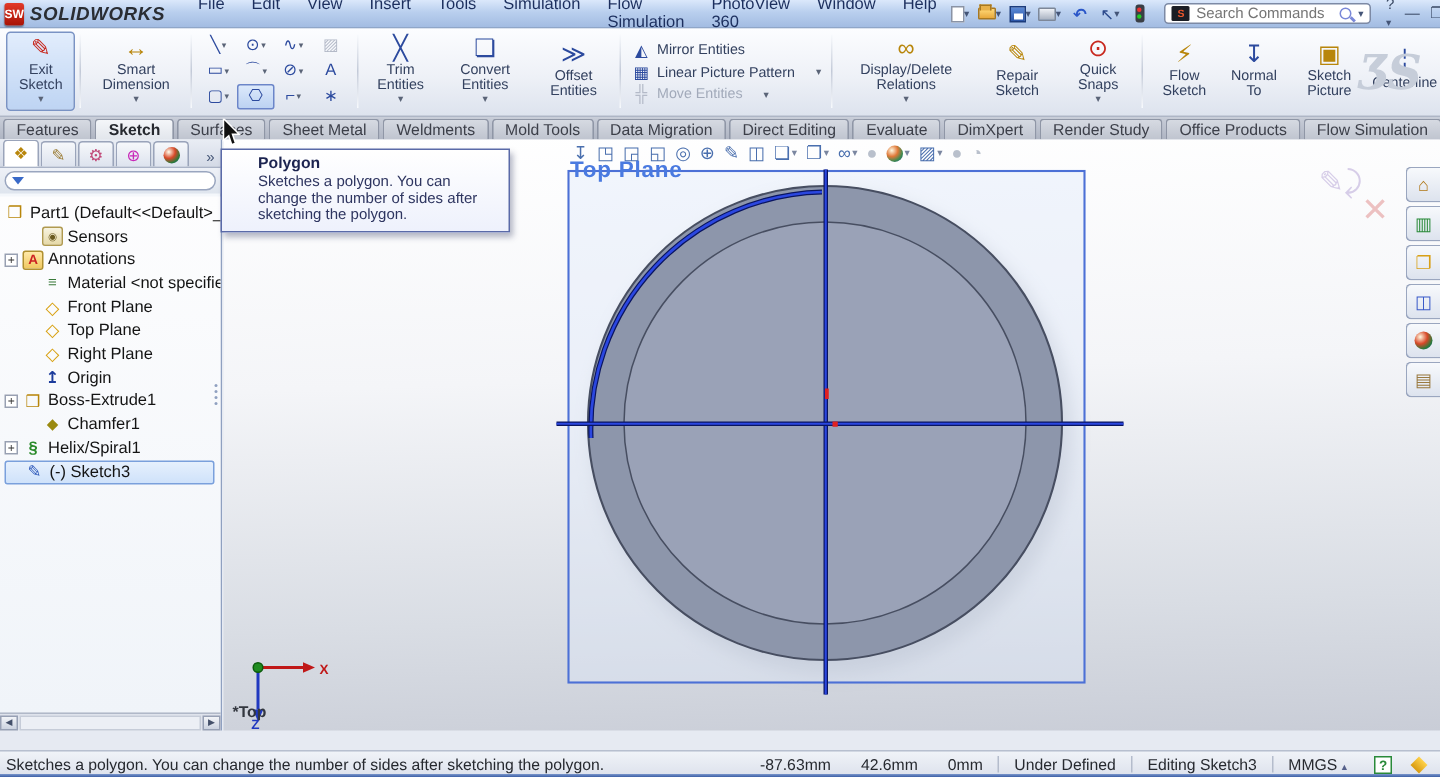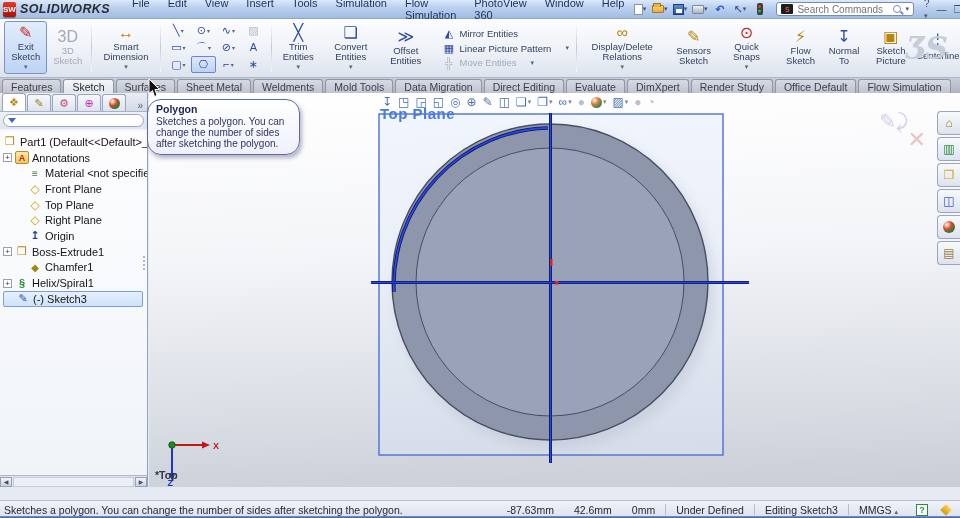--- a/index.html
+++ b/index.html
@@ -66,21 +66,21 @@
   .redish{color:#c8281e !important;}
   .dslogo{position:absolute;right:14px;top:10px;font-family:"DejaVu Serif","Liberation Serif",serif;
     font-style:italic;font-weight:bold;font-size:32px;color:#c6cdd9;letter-spacing:-2px;}
 
   
   .tabbar{position:absolute;left:0;top:78px;width:100%;height:15px;
     background:linear-gradient(#c9ced9,#aeb4c2);display:flex;align-items:flex-end;font-size:10.5px;color:#3c3f49;padding-left:2px;}
   .ctab{height:14px;display:flex;align-items:center;padding:0 8px;margin-right:2px;
     border:1px solid #8f96a6;border-bottom:none;border-radius:3px 3px 0 0;
     background:linear-gradient(#d6dae2,#bfc4cf);white-space:nowrap;}
-  .ctab.active{background:linear-gradient(#f4f6f9,#e2e6ec);font-weight:normal;color:#26292f;}
+  .ctab.active{background:linear-gradient(#f4f6f9,#e2e6ec);font-weight:bold;color:#26292f;}
 
   
   .main{position:absolute;left:0;top:93px;width:100%;height:394px;}
 
   
   .panel{position:absolute;left:0;top:0;width:148px;height:100%;background:#f4f7fb;border-right:1px solid #8fa0c0;}
   .ptabs{display:flex;align-items:flex-end;height:19px;background:linear-gradient(#e9edf4,#d4dae6);border-bottom:1px solid #aab3c6;padding:1px 2px 0 2px;gap:1px;}
   .ptab{width:24px;height:17px;border:1px solid #9aa4ba;border-bottom:none;border-radius:3px 3px 0 0;
     background:linear-gradient(#f6f8fb,#dde3ee);display:flex;align-items:center;justify-content:center;font-size:11px;}
   .ptab.active{background:#fff;height:18px;}
@@ -129,22 +129,22 @@
   .tptab{width:23px;height:24px;border:1px solid #9aa6bf;border-right:none;border-radius:4px 0 0 4px;margin-bottom:2px;
     background:linear-gradient(#f7f9fc,#dde3ee);display:flex;align-items:center;justify-content:center;font-size:12px;}
   .tptab .ball{width:12px;height:12px;border-radius:50%;background:radial-gradient(circle at 32% 30%,#fff8e0,#d84828 40%,#2a7a3a 70%,#1c4a9c);}
   .tp-home{color:#b07818;}
   .tp-lib{color:#2a8a3a;}
   .tp-folder{color:#d8a018;}
   .tp-view{color:#3a5ac8;}
   .tp-props{color:#9a7a40;}
 
   
-  .tooltip{position:absolute;left:147px;top:99px;width:153px;background:linear-gradient(#ffffff,#eef1fc);
-    border:1px solid #5a6aa8;border-radius:14px;padding:3px 6px 5px 8px;font-size:10px;color:#2e3560;
+  .tooltip{position:absolute;left:147px;top:99px;width:193px;background:linear-gradient(#ffffff,#eef1fc);
+    border:1px solid #5a6aa8;border-radius:0;padding:3px 6px 5px 24px;font-size:10px;color:#2e3560;
     box-shadow:2px 3px 4px rgba(40,50,90,.35);z-index:30;}
   .tooltip b{display:block;font-size:10.5px;margin-bottom:1px;color:#1c2450;}
   .cursor{position:absolute;left:148px;top:79px;z-index:31;}
 
   
   .modelbar{position:absolute;left:0;top:487px;width:100%;height:13px;background:linear-gradient(#c3c8d3,#aeb4c2);
     border-top:1px solid #8a90a0;display:flex;align-items:center;font-size:10px;color:#33373f;}
   .navbtn{width:14px;height:11px;margin-left:1px;background:linear-gradient(#e4e8ef,#c2c8d4);border:1px solid #97a0b0;
     display:flex;align-items:center;justify-content:center;font-size:6px;color:#4a5468;}
   .mtab{height:12px;display:flex;align-items:center;padding:0 10px;margin-left:3px;border:1px solid #8f96a6;border-bottom:none;
@@ -223,24 +223,20 @@
 
     </div>
   </div>
 
   <div class="ribbon">
     <div class="rbtn pressed">
       <span class="bicon redish">✎</span>
       <span class="blabel">Exit Sketch</span>
       <span class="dd">▾</span>
     </div>
-    <div class="rbtn disabled">
-      <span class="bicon">3D</span>
-      <span class="blabel">3D Sketch</span>
-    </div>
     <div class="rsep"></div>
     <div class="rbtn">
       <span class="bicon gold">↔</span>
       <span class="blabel">Smart Dimension</span>
       <span class="dd">▾</span>
     </div>
     <div class="rsep"></div>
     <div class="sgrid">
       <div class="gcell">
           <span class="gi">╲</span>
@@ -320,21 +316,21 @@
       </div>
     </div>
     <div class="rsep"></div>
     <div class="rbtn" style="min-width:62px">
       <span class="bicon gold">∞</span>
       <span class="blabel">Display/Delete Relations</span>
       <span class="dd">▾</span>
     </div>
     <div class="rbtn">
       <span class="bicon gold">✎</span>
-      <span class="blabel">Sensors Sketch</span>
+      <span class="blabel">Repair Sketch</span>
     </div>
     <div class="rbtn">
       <span class="bicon redish">⊙</span>
       <span class="blabel">Quick Snaps</span>
       <span class="dd">▾</span>
     </div>
     <div class="rsep"></div>
     <div class="rbtn">
       <span class="bicon gold">⚡</span>
       <span class="blabel">Flow Sketch</span>
@@ -359,21 +355,21 @@
     <span class="ctab active">Sketch</span>
     <span class="ctab">Surfaces</span>
     <span class="ctab">Sheet Metal</span>
     <span class="ctab">Weldments</span>
     <span class="ctab">Mold Tools</span>
     <span class="ctab">Data Migration</span>
     <span class="ctab">Direct Editing</span>
     <span class="ctab">Evaluate</span>
     <span class="ctab">DimXpert</span>
     <span class="ctab">Render Study</span>
-    <span class="ctab">Office Default</span>
+    <span class="ctab">Office Products</span>
     <span class="ctab">Flow Simulation</span>
 
   </div>
 
   <div class="main">
 
     <div class="panel">
       <div class="ptabs">
         <span class="ptab active">
             <span class="gold">❖</span>
@@ -394,20 +390,25 @@
       </div>
       <div class="pfilter">
         <div class="fbox">
           <span class="funnel"></span>
         </div>
       </div>
       <div class="tree">
         <div class="trow">
           <span class="ti part">❒</span>
           <span>Part1 (Default&lt;&lt;Default&gt;_Displa</span>
+        </div>
+        <div class="trow child">
+          <span class="noexp"></span>
+            <span class="ti sensors">◉</span>
+          <span>Sensors</span>
         </div>
         <div class="trow">
           <span class="exp">+</span>
           <span class="ti ann">A</span>
           <span>Annotations</span>
         </div>
         <div class="trow child">
           <span class="noexp"></span>
             <span class="ti mat">≡</span>
           <span>Material &lt;not specified&gt;</span>

